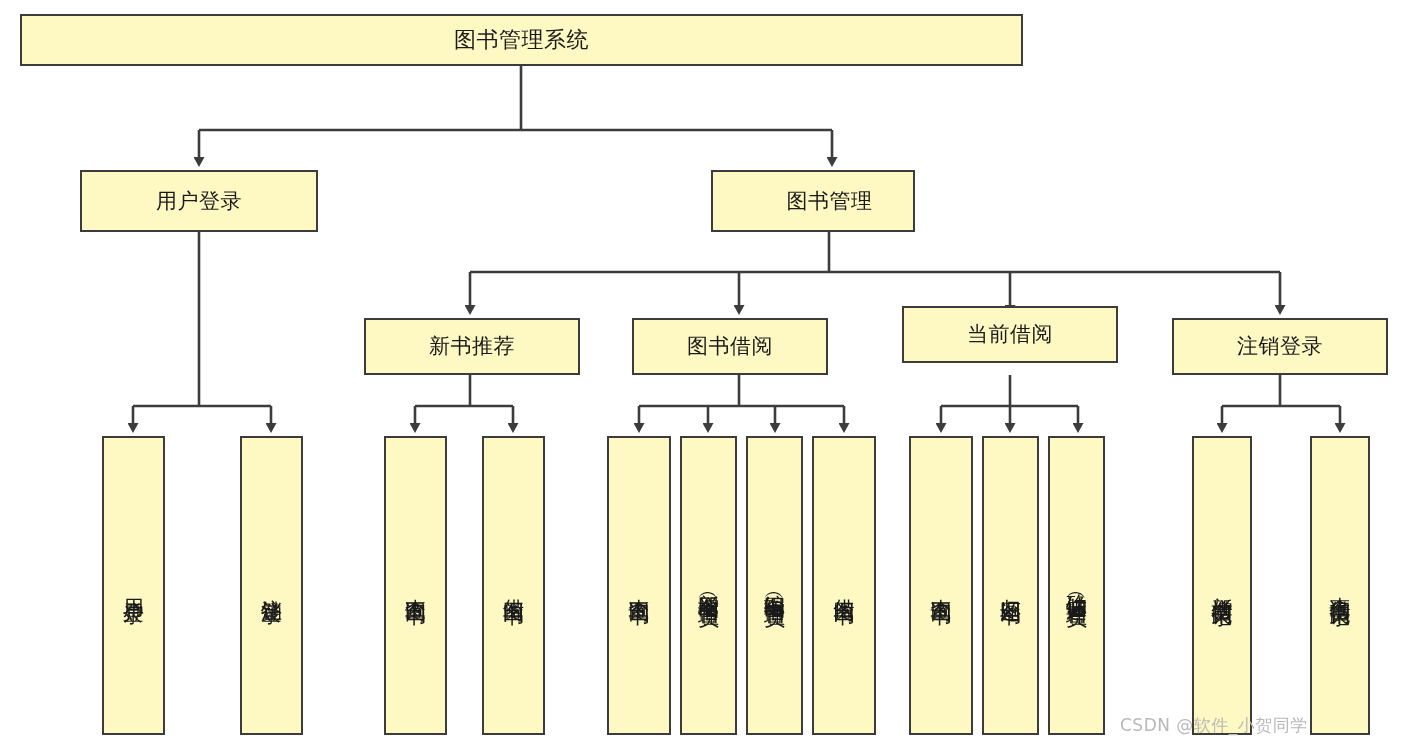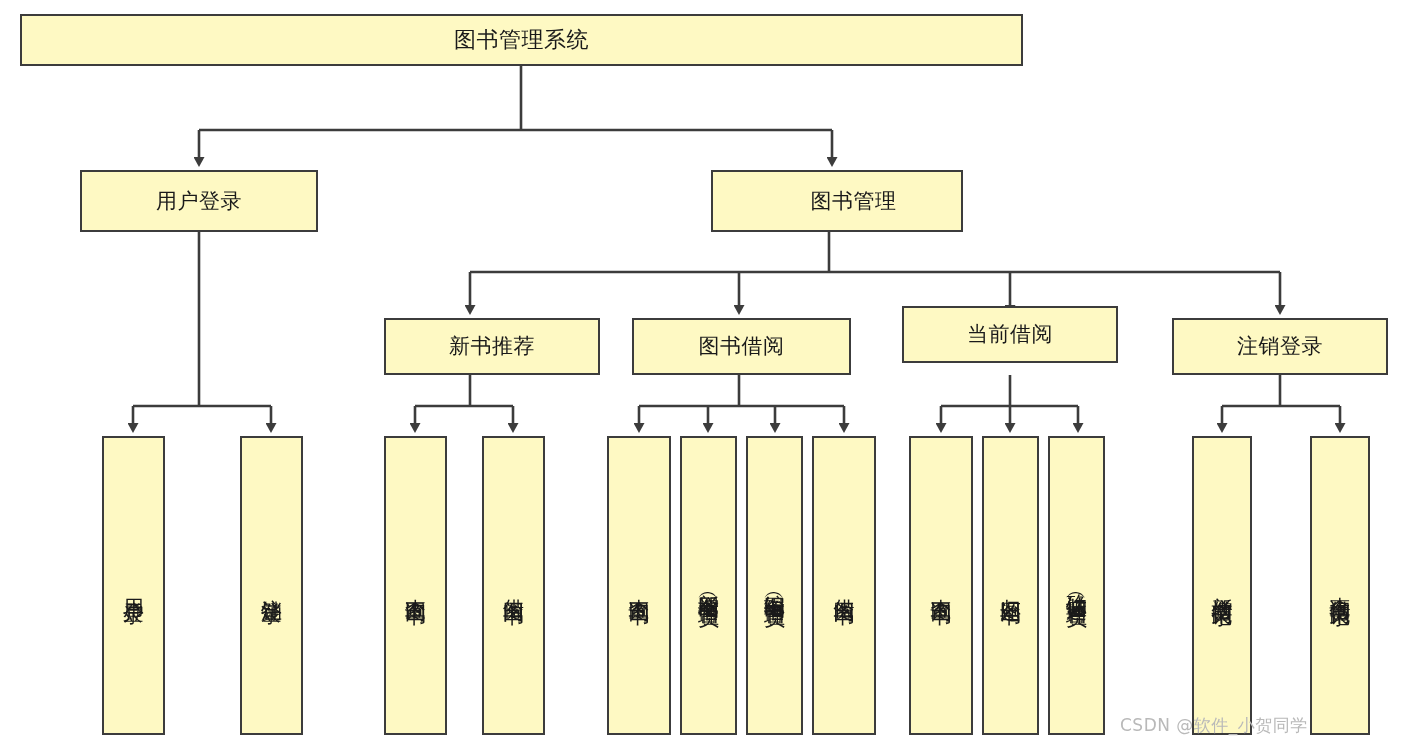--- a/index.html
+++ b/index.html
@@ -127,28 +127,28 @@
     </g>
   </svg>
 
   <div class="node horiz root" style="left:20px; top:14px; width:1003px; height:52px;">
     <span class="label">图书管理系统</span>
   </div>
 
   <div class="node horiz" style="left:80px; top:170px; width:238px; height:62px;">
     <span class="label">用户登录</span>
   </div>
-  <div class="node horiz" style="left:711px; top:170px; width:252px; height:62px;padding-left:33px;">
+  <div class="node horiz" style="left:711px; top:170px; width:204px; height:62px;padding-left:33px;">
     <span class="label">图书管理</span>
   </div>
 
-  <div class="node horiz" style="left:384px; top:318px; width:216px; height:57px;">
+  <div class="node horiz" style="left:364px; top:318px; width:216px; height:57px;">
     <span class="label">新书推荐</span>
   </div>
-  <div class="node horiz" style="left:632px; top:318px; width:219px; height:57px;">
+  <div class="node horiz" style="left:632px; top:318px; width:196px; height:57px;">
     <span class="label">图书借阅</span>
   </div>
   <div class="node horiz" style="left:902px; top:306px; width:216px; height:57px;">
     <span class="label">当前借阅</span>
   </div>
   <div class="node horiz" style="left:1172px; top:318px; width:216px; height:57px;">
     <span class="label">注销登录</span>
   </div>
 
   <div class="node vert" style="left:102px; top:436px; width:63px; height:299px;">

